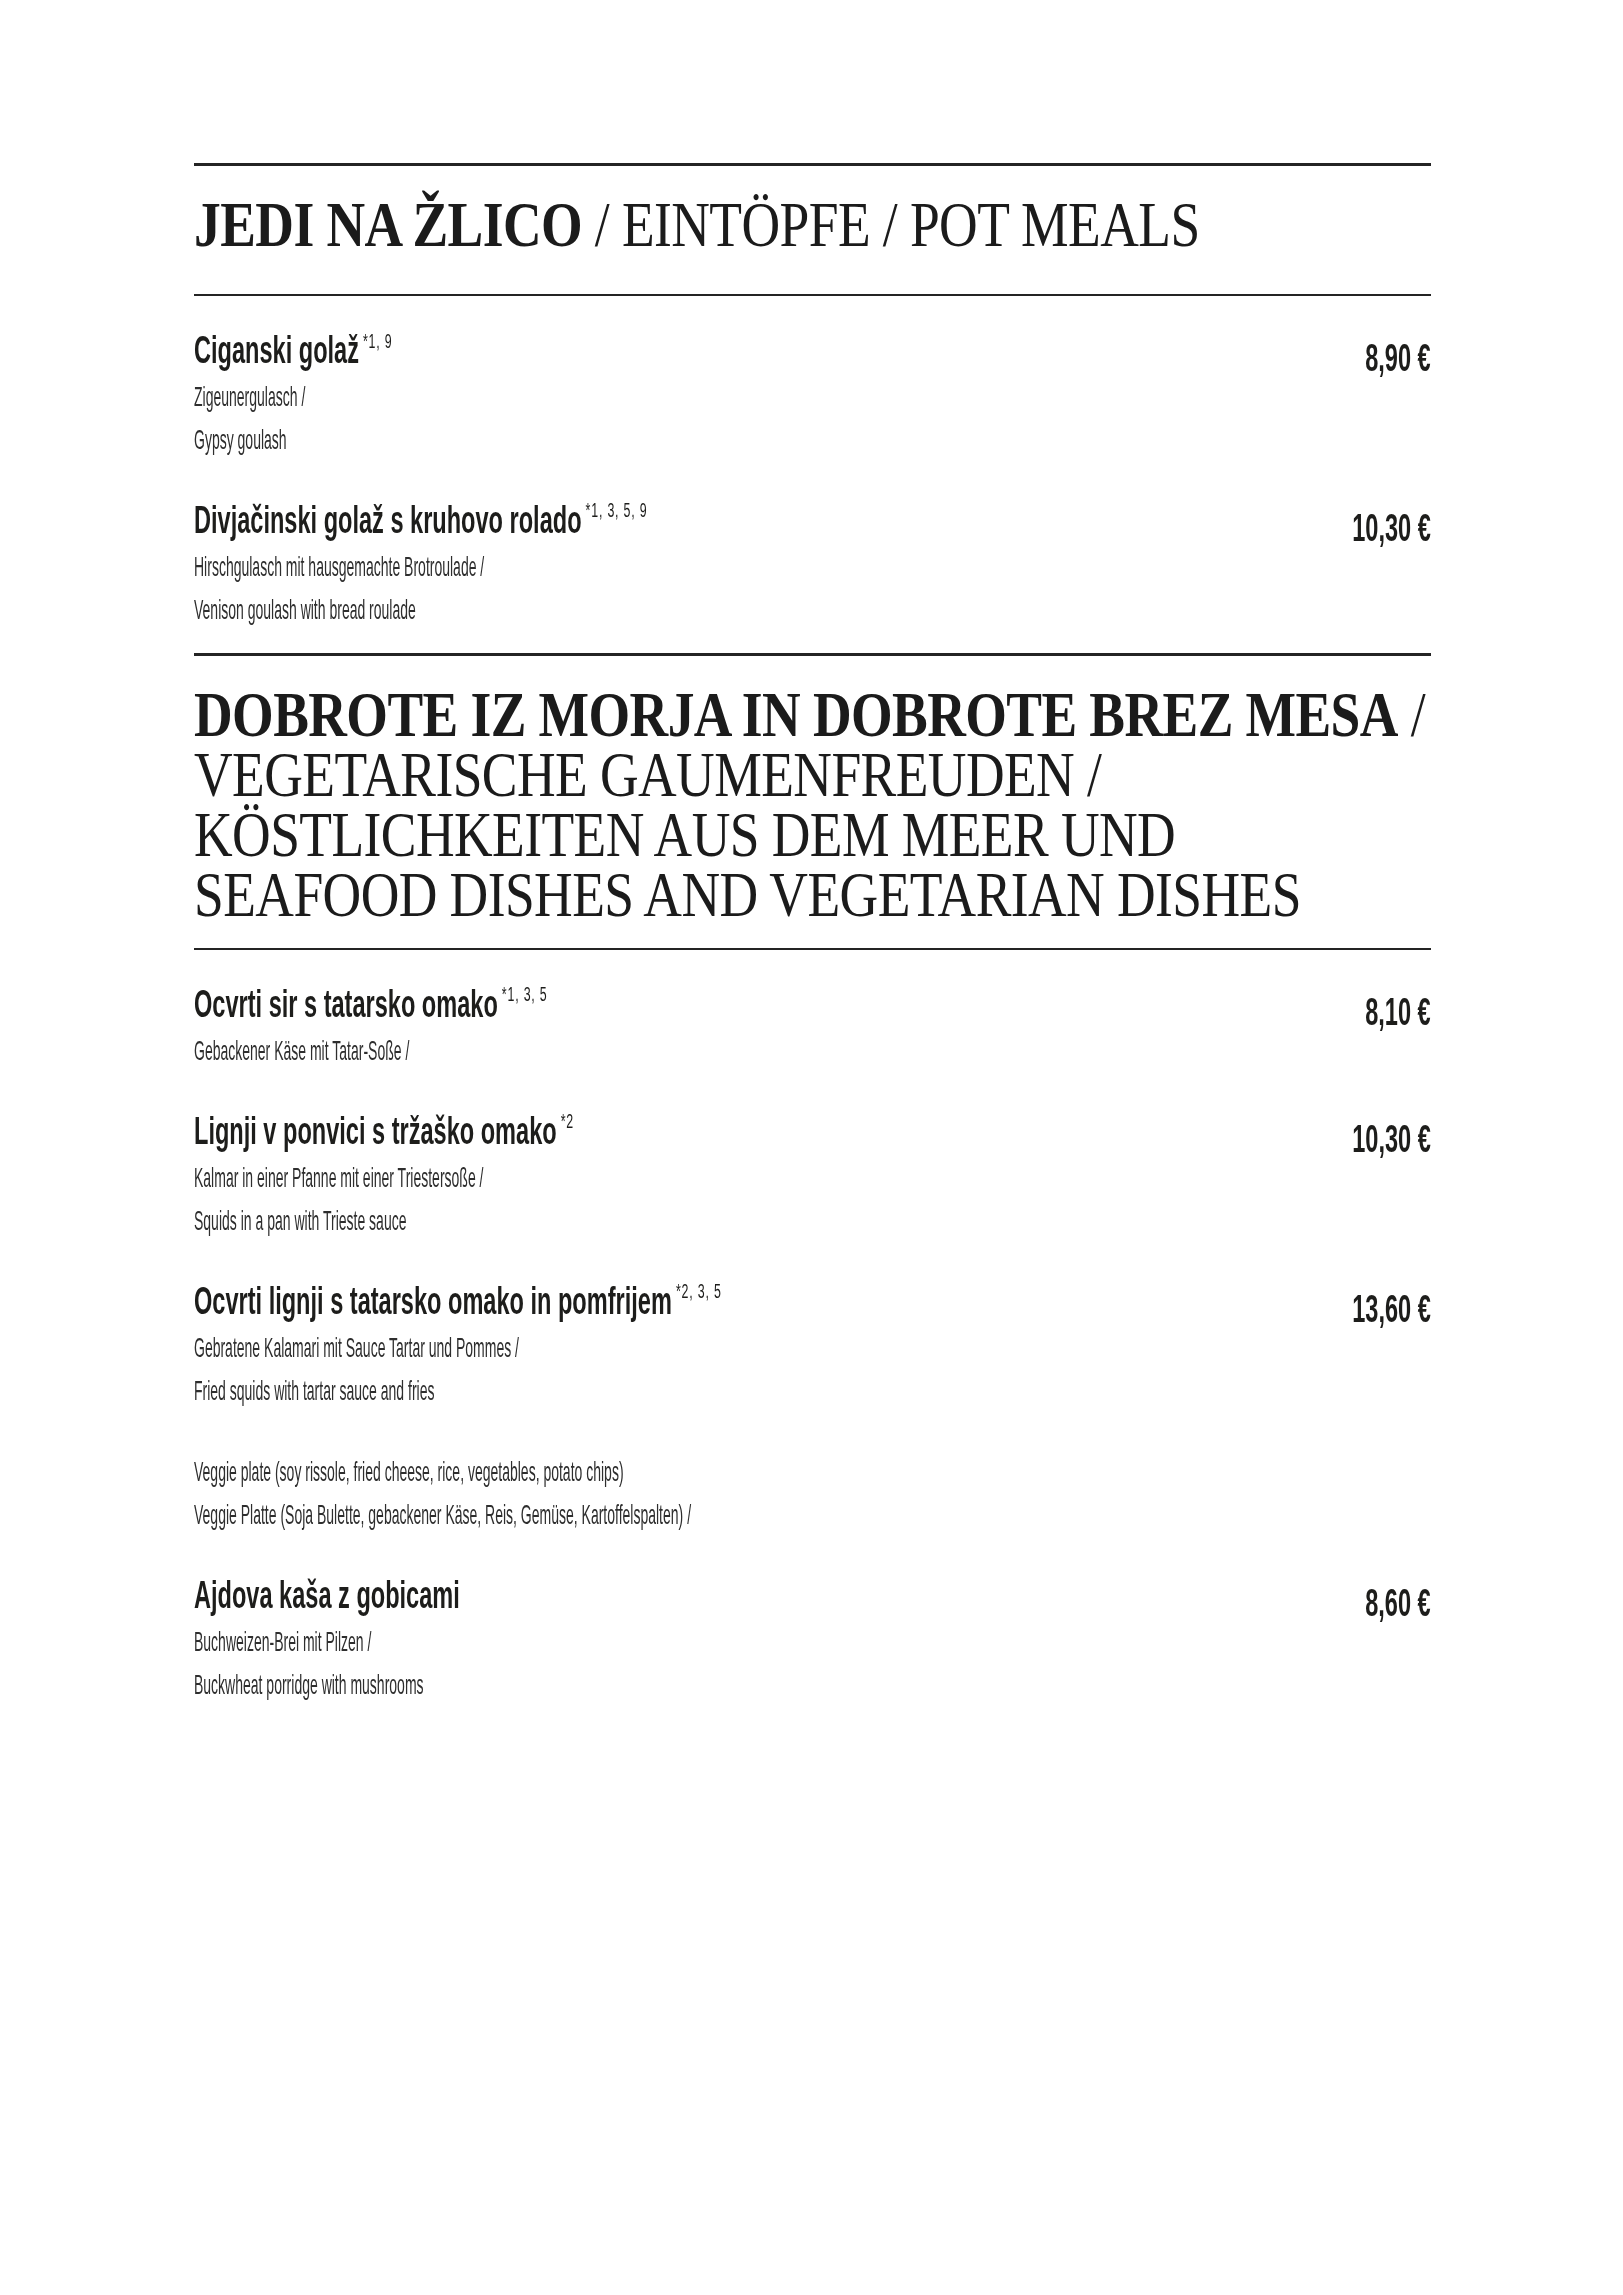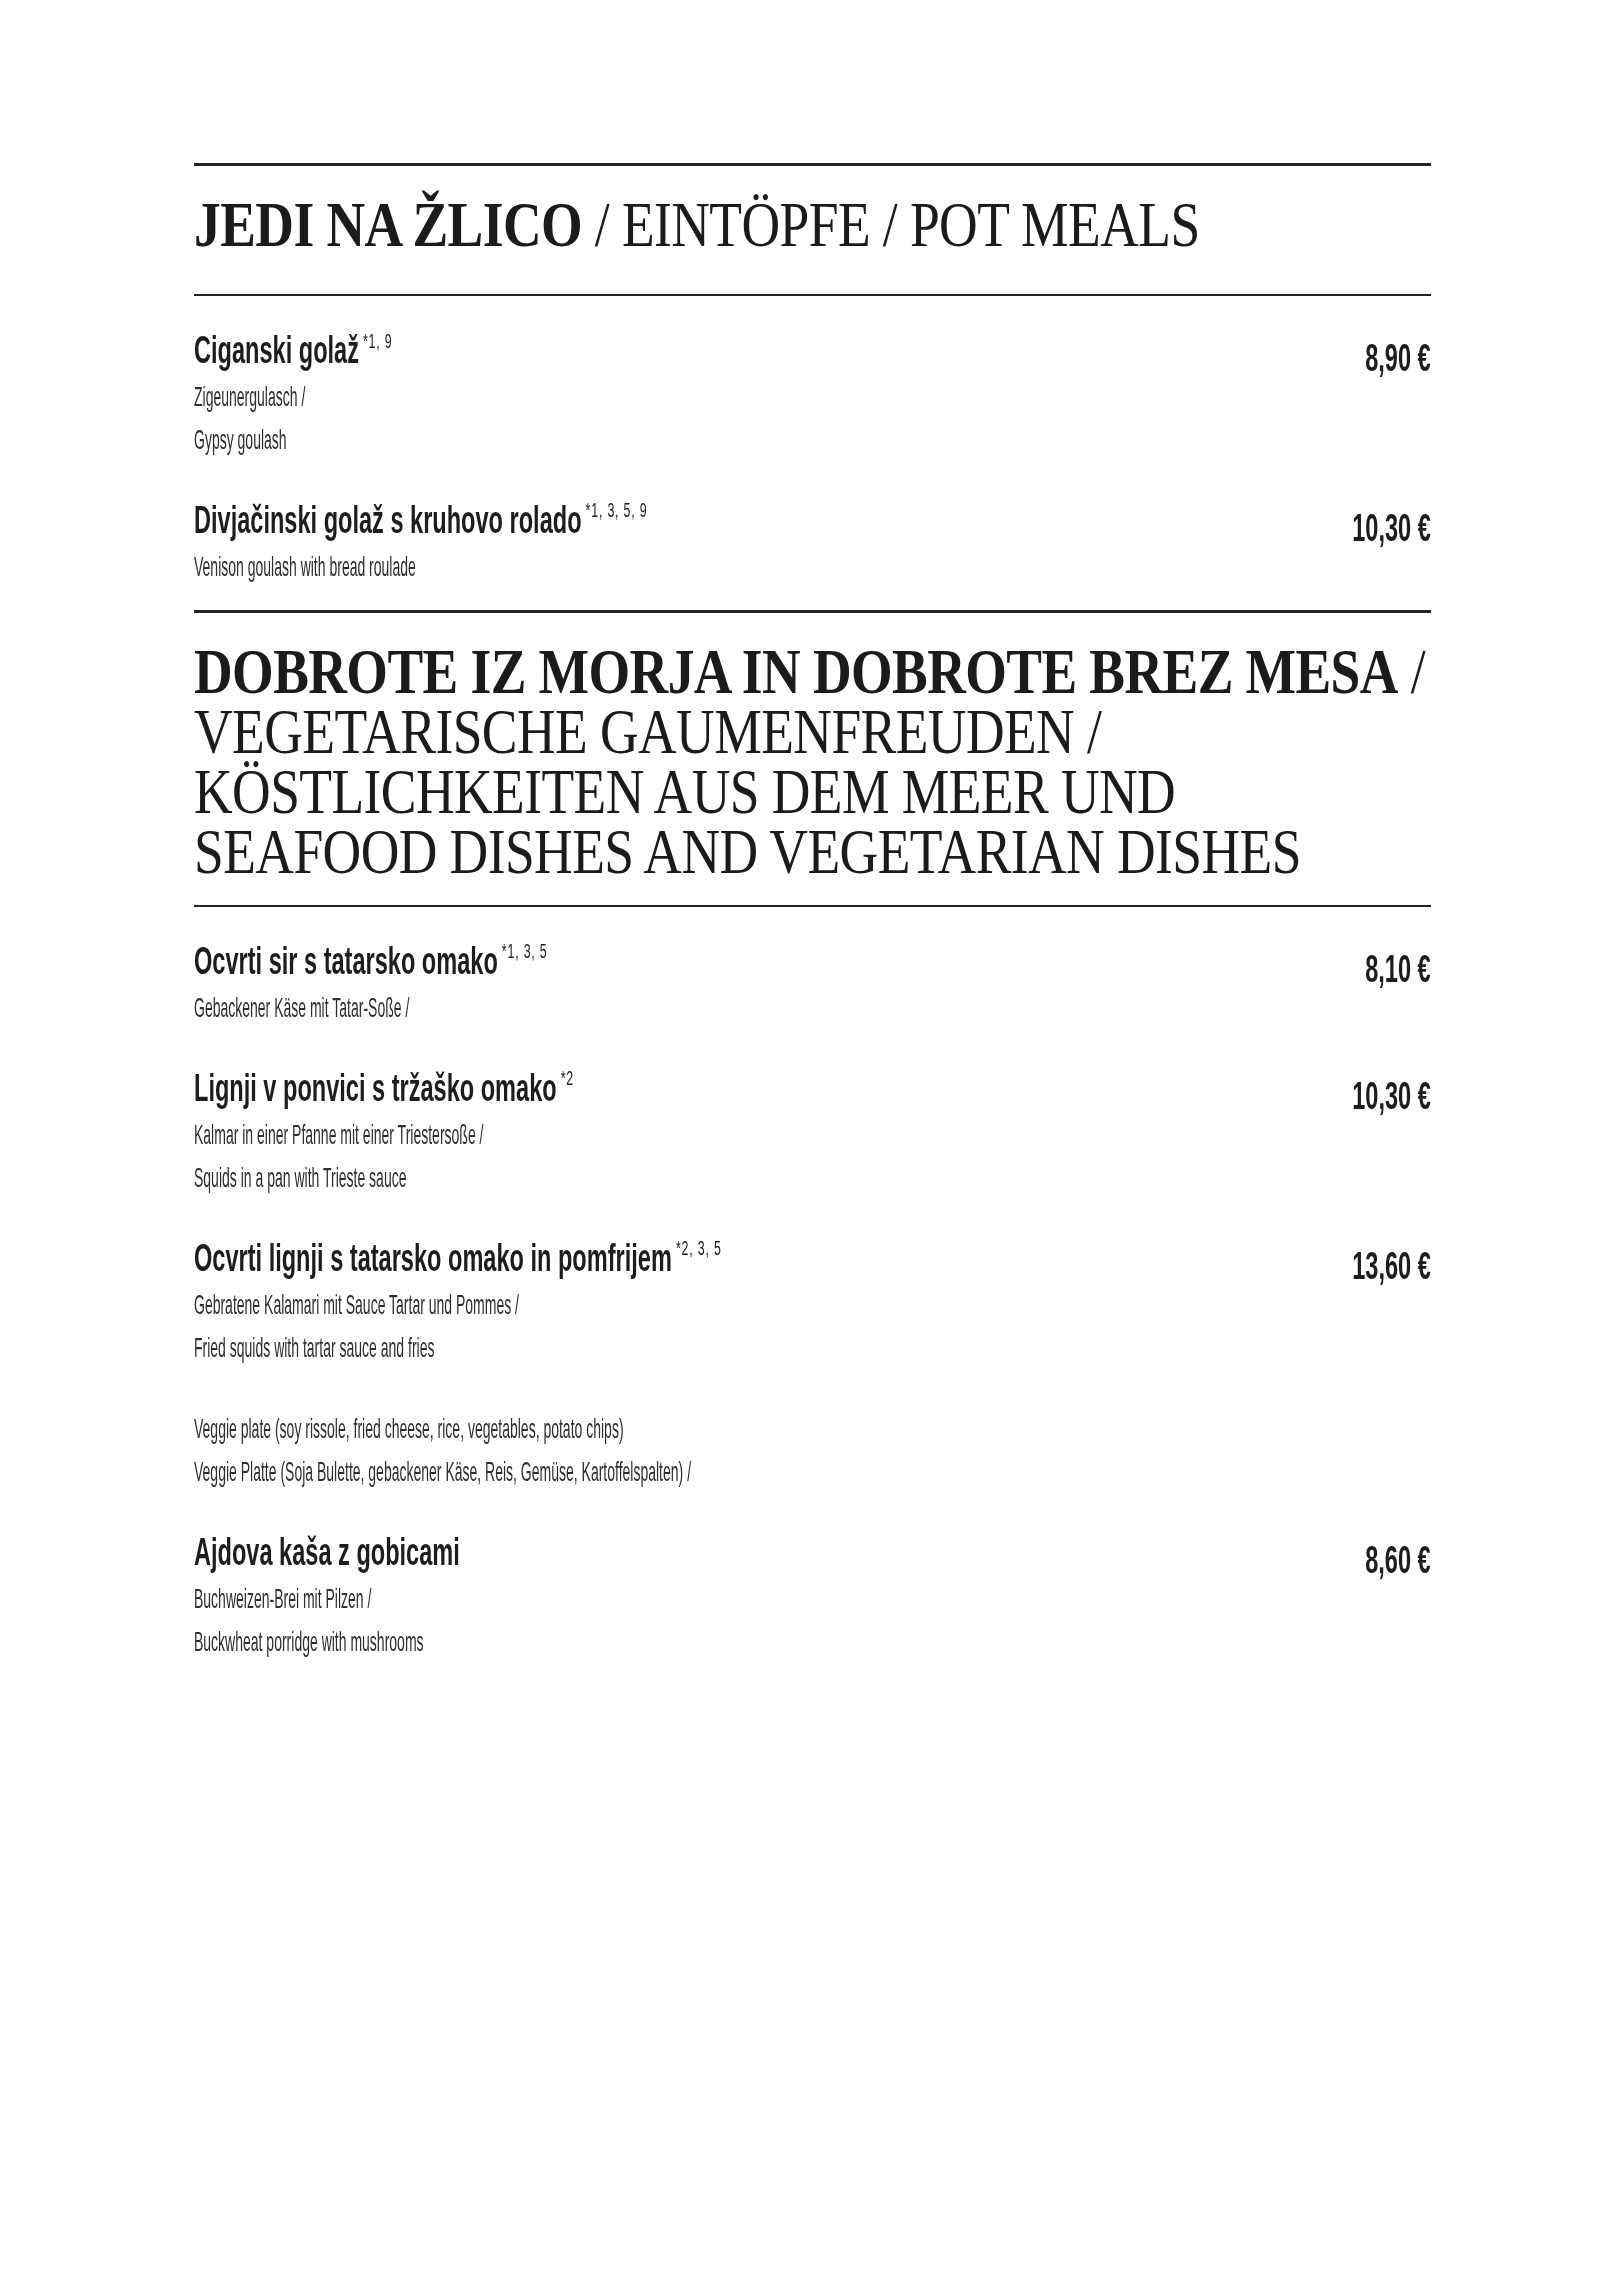--- a/index.html
+++ b/index.html
@@ -117,20 +117,21 @@
         <div class="desc-line"><span class="d">Gypsy goulash</span></div>
       </div>
     </div>
 
     <div class="item">
       <div class="item-head">
         <span class="nm"><span>Divjačinski golaž s kruhovo rolado</span><span class="light"></span><span class="sup">*1, 3, 5, 9</span></span>
         <span class="price-wrap"><span class="price">10,30 €</span></span>
       </div>
       <div class="descs">
+        <div class="desc-line"><span class="d">Hirschgulasch mit hausgemachte Brotroulade /</span></div>
         <div class="desc-line"><span class="d">Venison goulash with bread roulade</span></div>
       </div>
     </div>
 
     <div class="rule r3"></div>
 
     <div class="sec-title second">
       <div class="hline"><span class="sq"><span>DOBROTE IZ MORJA IN DOBROTE BREZ MESA</span><span class="light"> /</span></span></div>
       <div class="hline light"><span class="sq light">VEGETARISCHE GAUMENFREUDEN /</span></div>
       <div class="hline light"><span class="sq light">KÖSTLICHKEITEN AUS DEM MEER UND</span></div>

